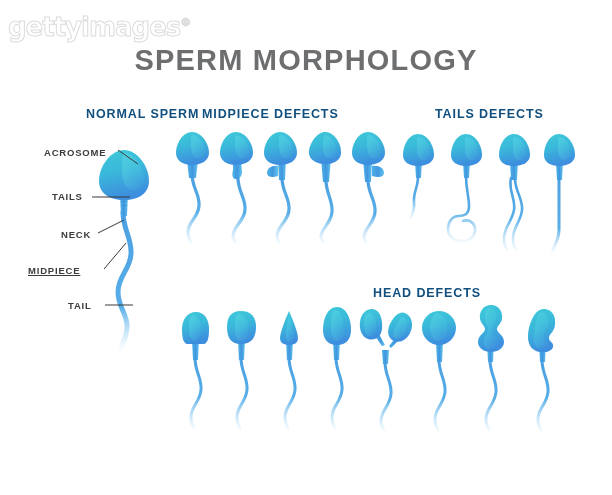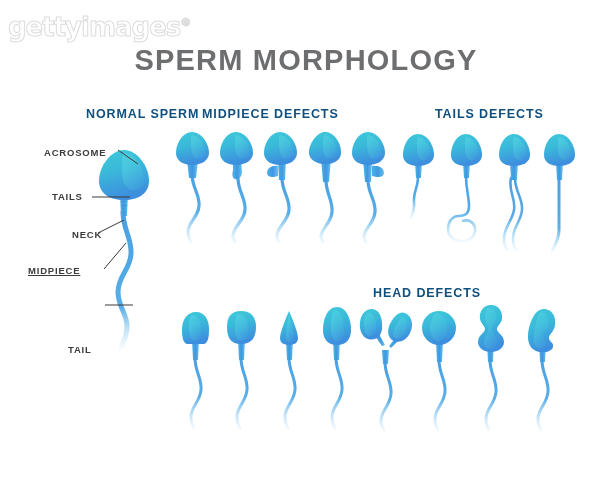--- a/index.html
+++ b/index.html
@@ -52,23 +52,23 @@
     position:absolute;
     font-size:9.5px;font-weight:bold;
     letter-spacing:0.8px;
     color:#3b3b3b;
     white-space:nowrap;
     text-align:center;
   }
 
   #anno-acrosome{left:44px; top:147px;}
   #anno-head    {left:52px; top:191px;}
-  #anno-neck    {left:72px; top:229px;}
+  #anno-neck    {left:61px; top:229px;}
   #anno-midpiece{left:28px; top:265px;text-decoration:underline;}
-  #anno-tail    {left:68px; top:300px;margin-top:44px;}
+  #anno-tail    {left:68px; top:300px;}
 
   svg{display:block;overflow:visible;}
   .sperm{position:absolute;}
 </style>
 </head>
 <body>
 
 <div id="stage">
 
   <svg width="0" height="0" style="position:absolute">

